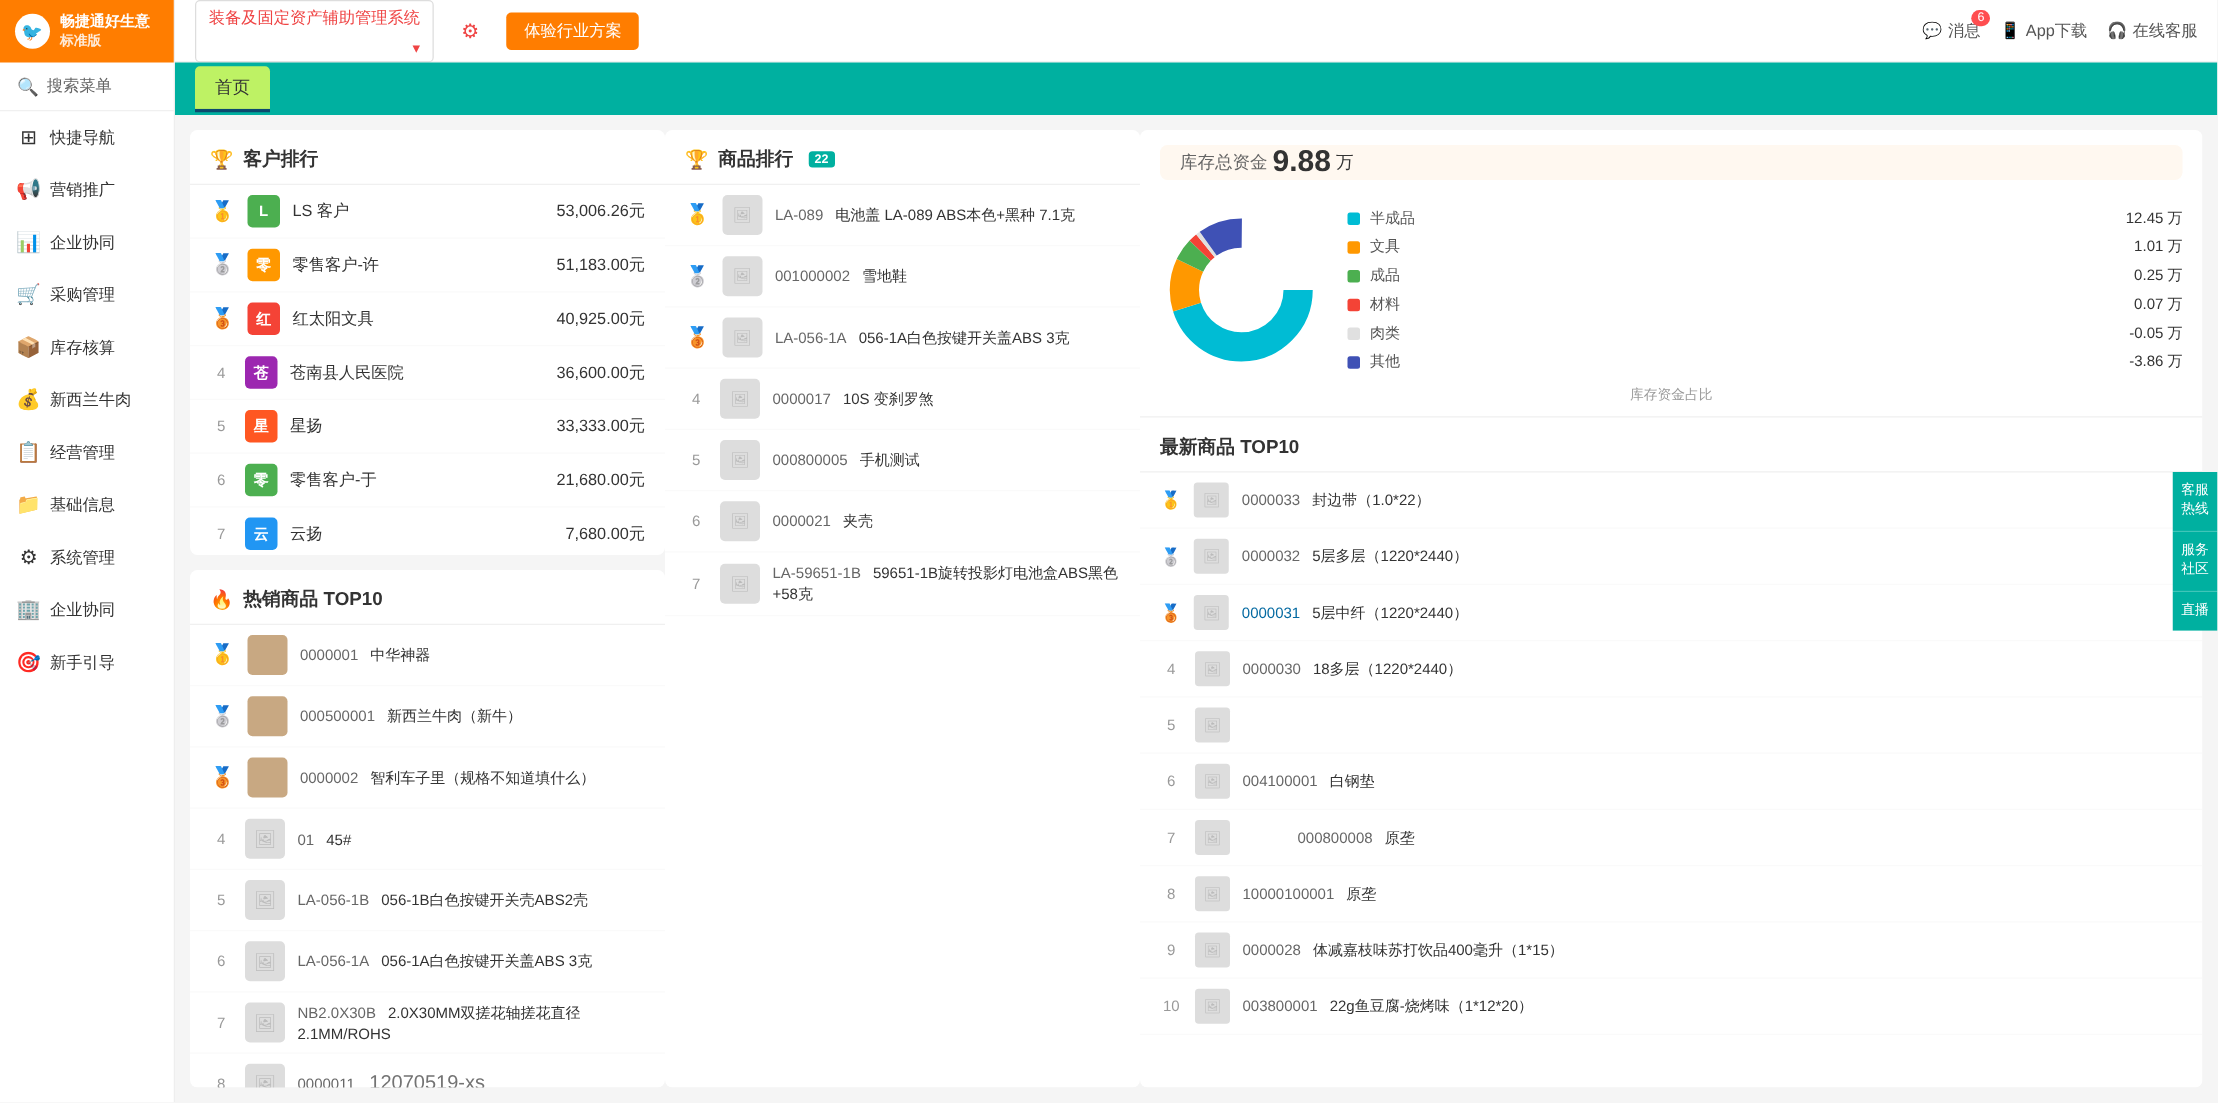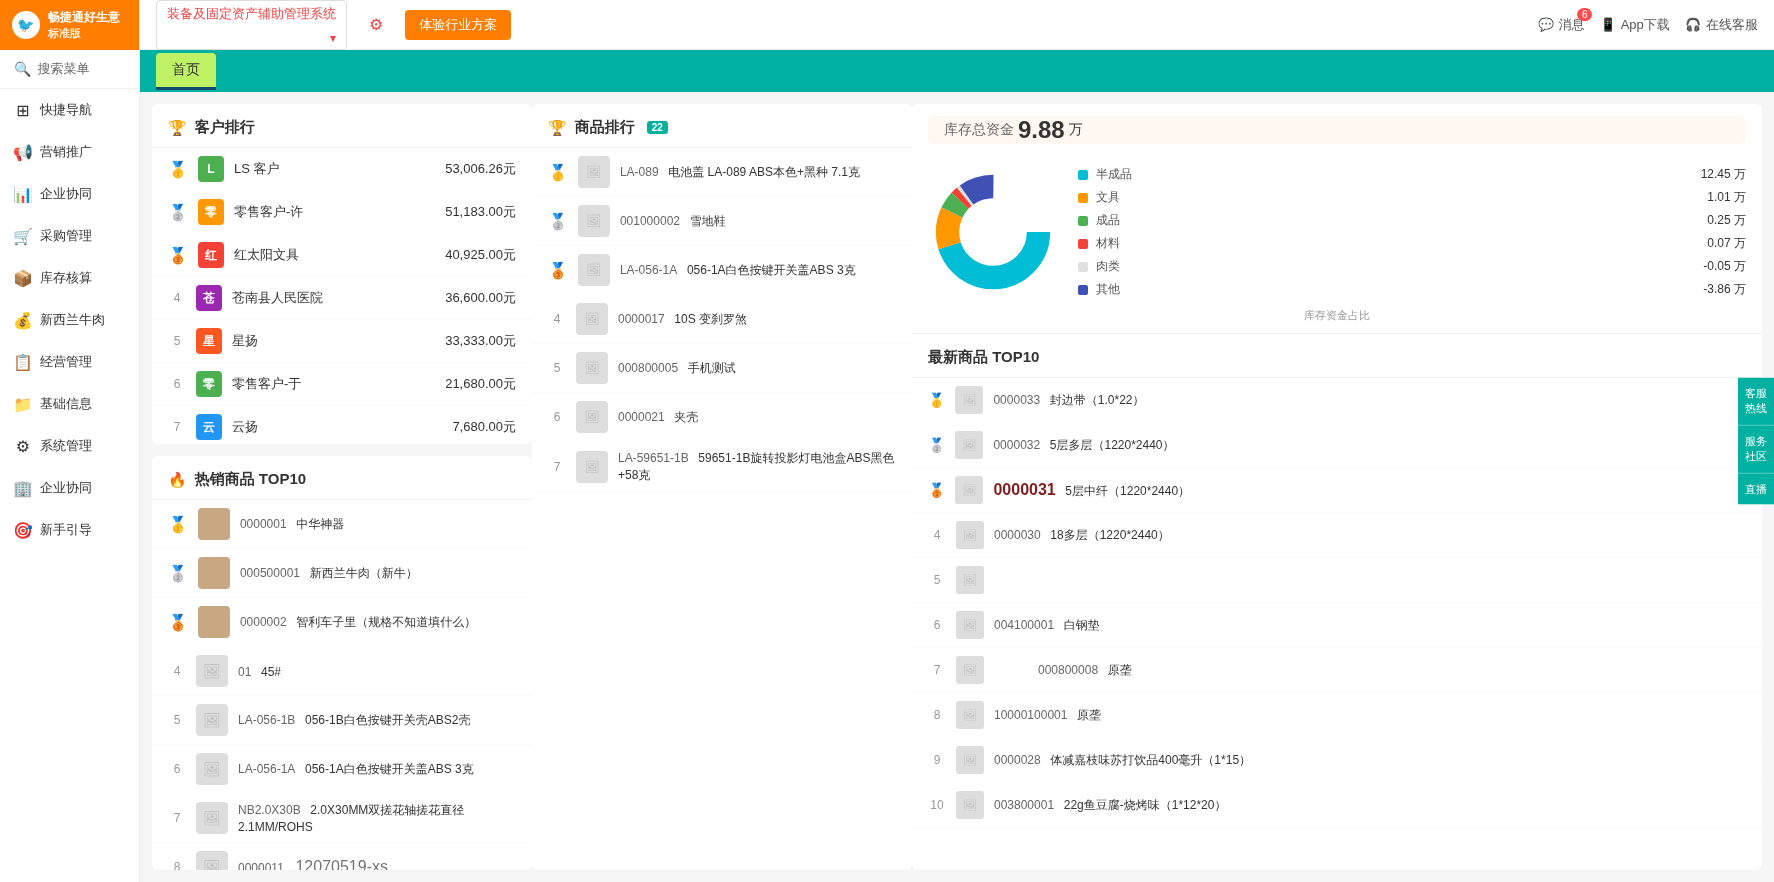--- a/index.html
+++ b/index.html
@@ -476,21 +476,21 @@
       <span style="color:#666;font-size:12px;">0000032</span>
       <span style="color:#333;font-size:12px;margin-left:6px;">5层多层（1220*2440）</span>
     </div>
   </div>
             <div class="new-product-row">
     <span style="font-size:14px;">🥉</span>
     <div class="np-thumb">
       <span style="font-size:11px;color:#bbb;">🖼</span>
     </div>
     <div style="flex:1;">
-      <span style="color:#7f1d1d;font-size:16px;font-weight:bold;">0000031</span>
+      <span style="color:#0369a1;font-size:12px;">0000031</span>
       <span style="color:#333;font-size:12px;margin-left:6px;">5层中纤（1220*2440）</span>
     </div>
   </div>
             <div class="new-product-row">
     <span class="np-rank">4</span>
     <div class="np-thumb">
       <span style="font-size:11px;color:#bbb;">🖼</span>
     </div>
     <div style="flex:1;">
       <span style="color:#666;font-size:12px;">0000030</span>

